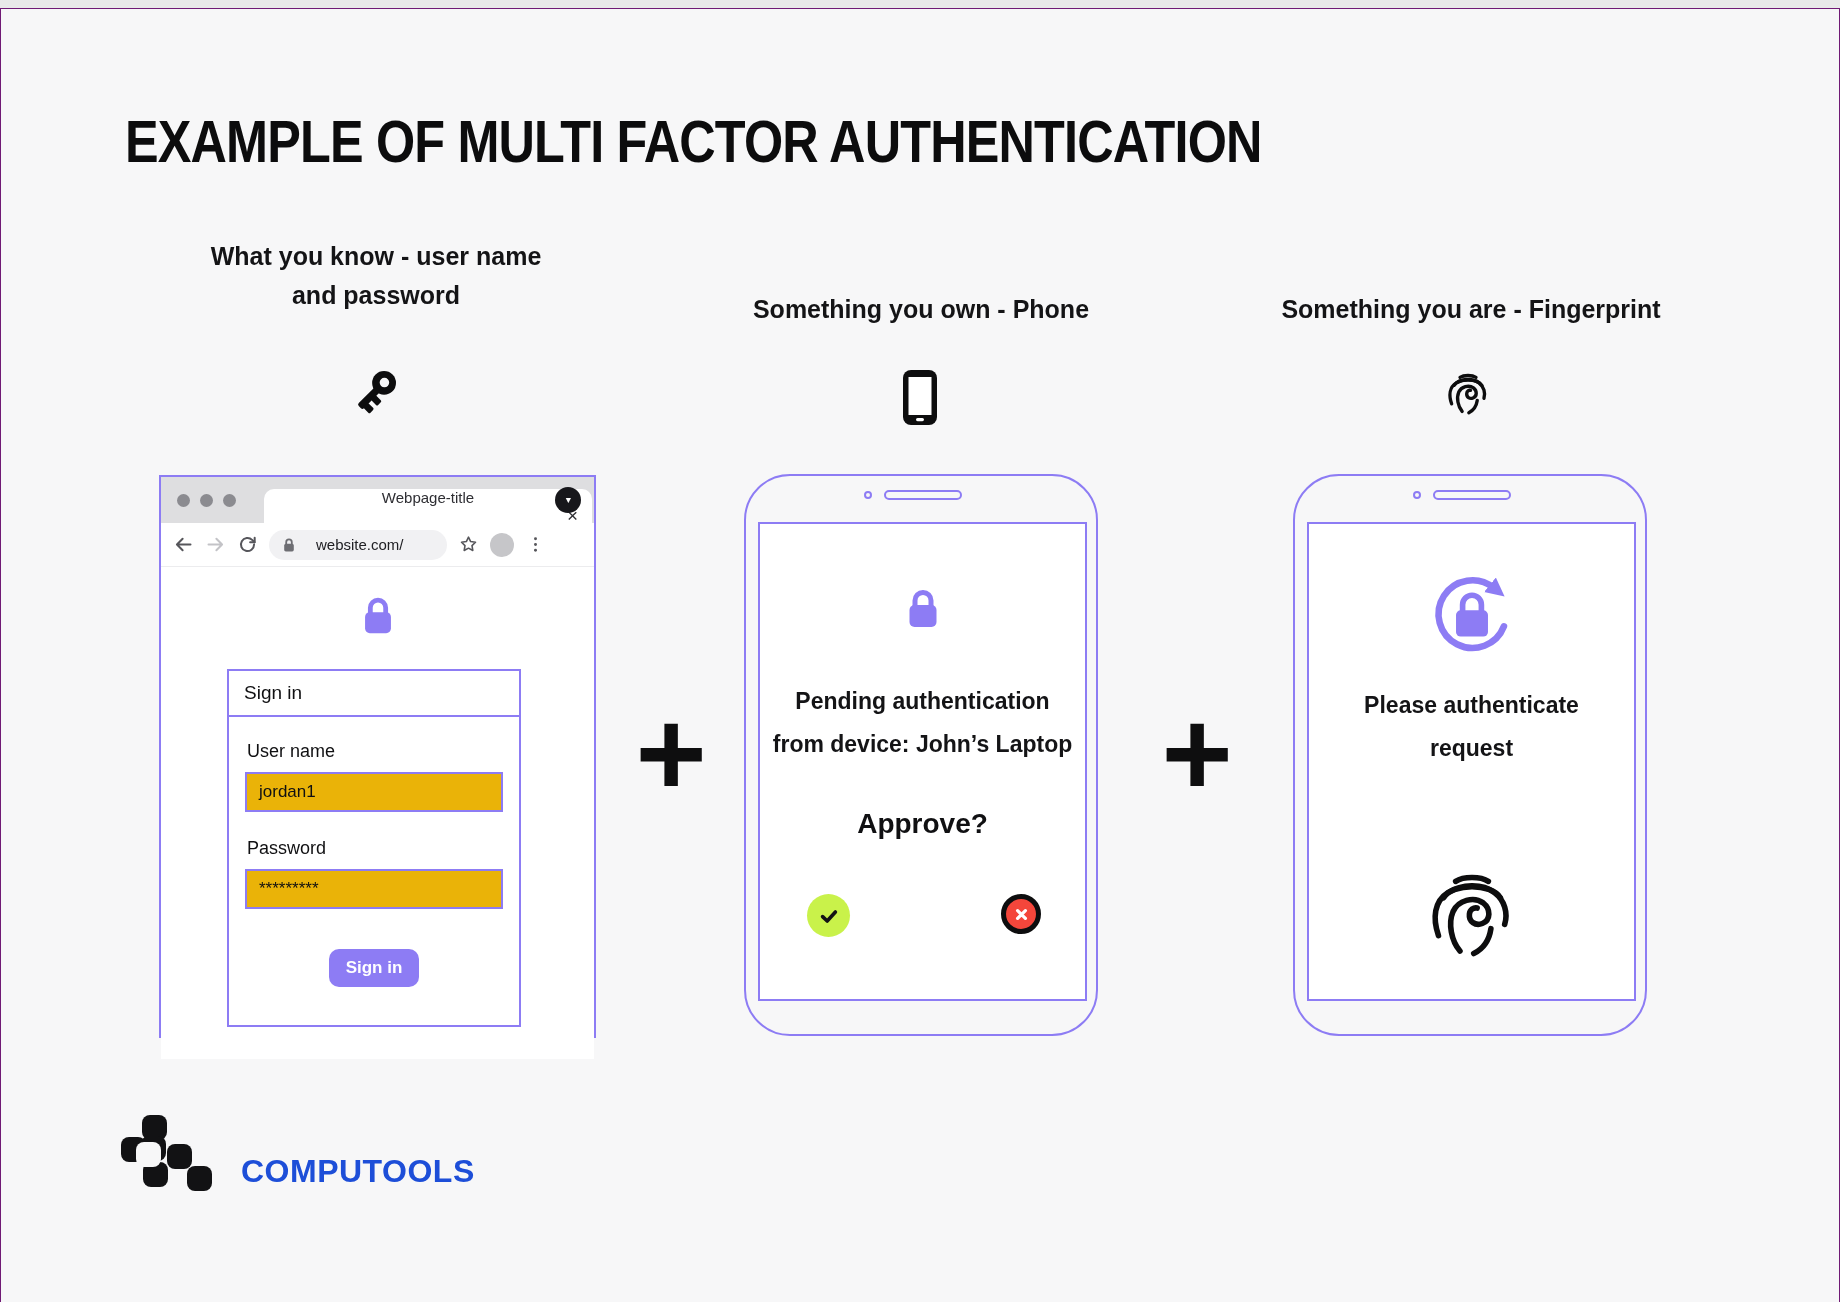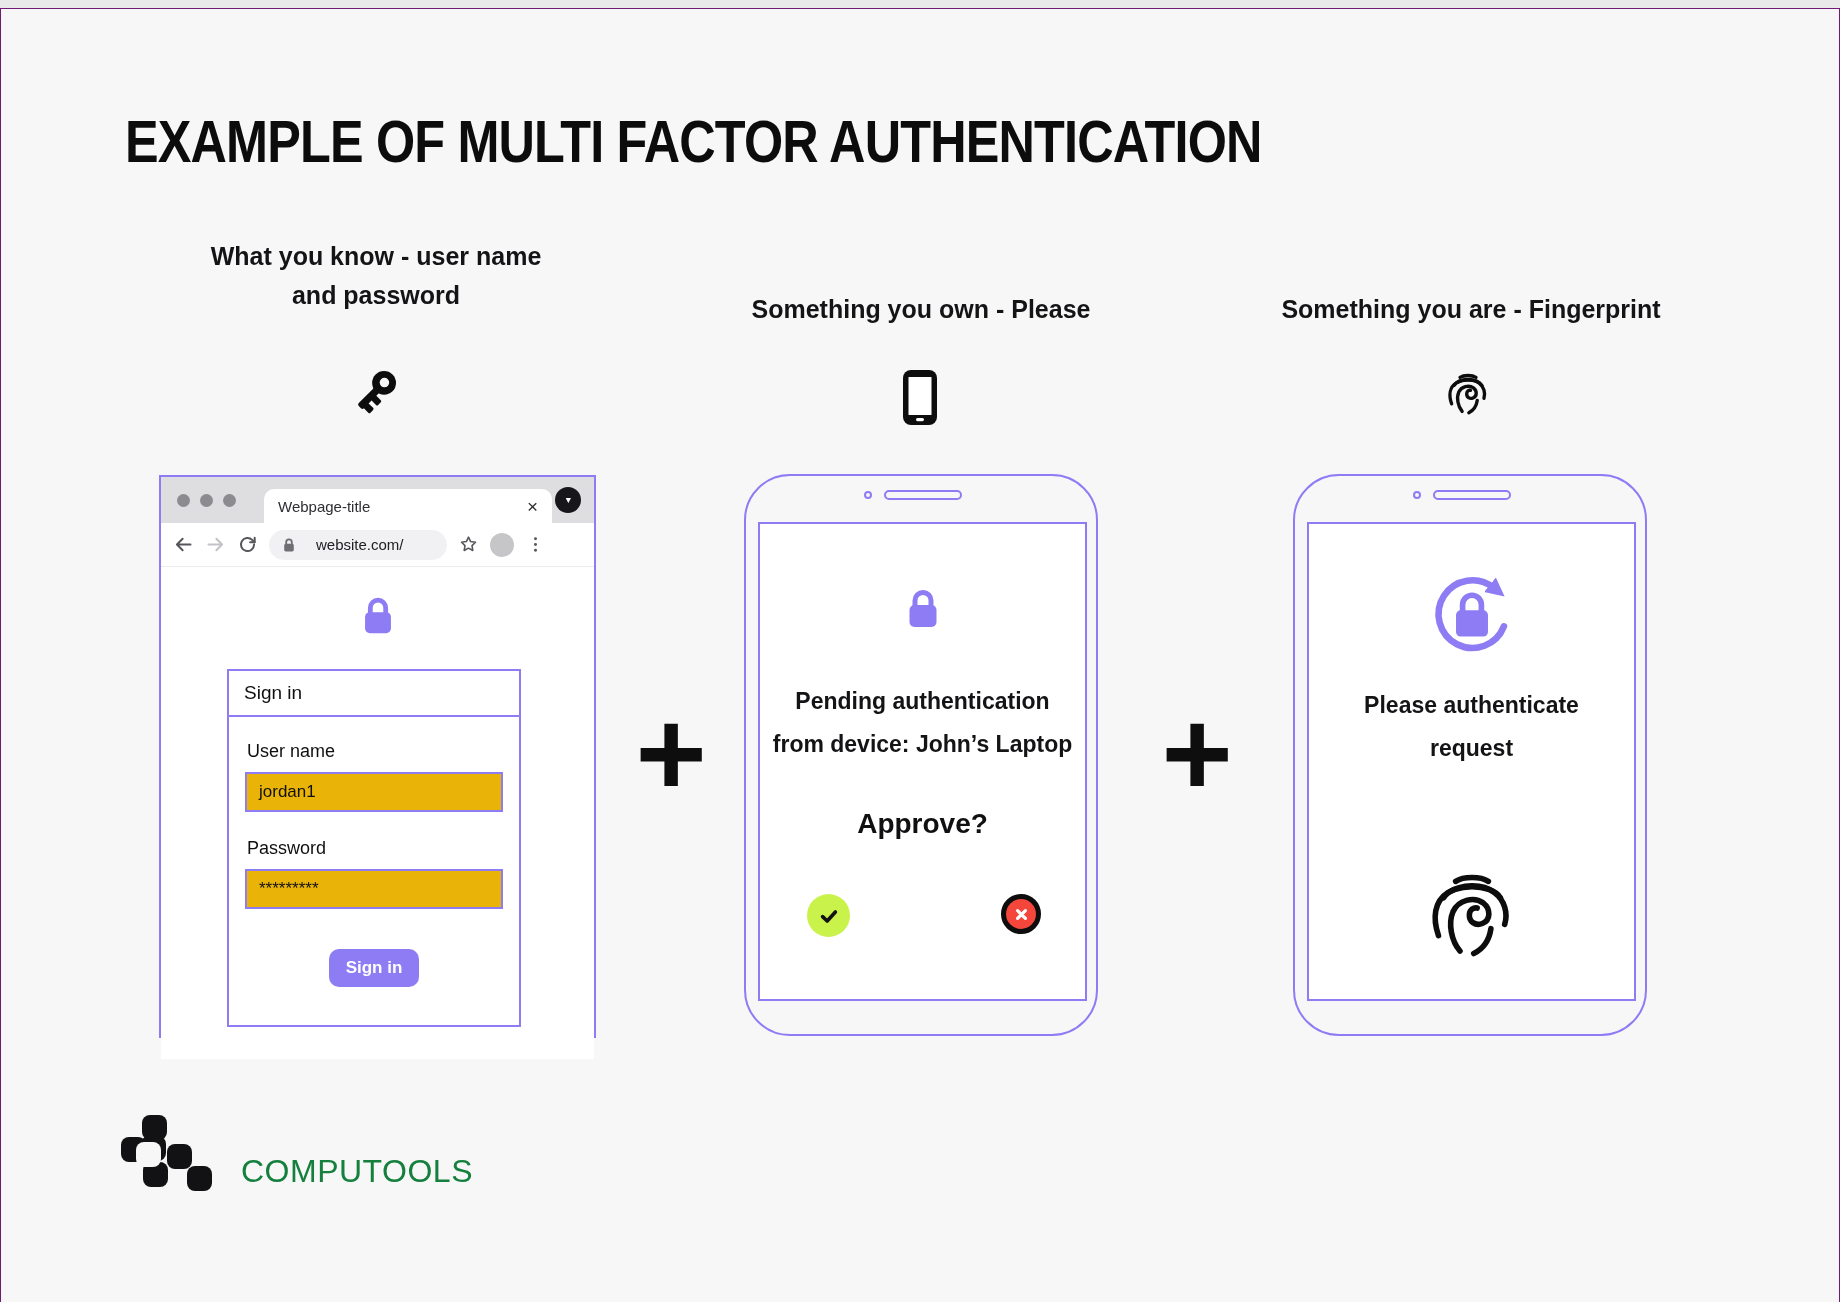--- a/index.html
+++ b/index.html
@@ -29,22 +29,22 @@
   .plus1{left:610px;} .plus2{left:1136px;}
   
   .browser{
     position:absolute;left:158px;top:466px;width:437px;height:563px;background:#fff;
     border:2px solid var(--purple,#8d7cf4);box-sizing:border-box;
   }
   .tabstrip{position:relative;height:46px;background:var(--chrome-gray,#dedee0);}
   .dot{position:absolute;top:17px;width:13px;height:13px;border-radius:50%;background:#8b8b90;}
   .dot1{left:16px;} .dot2{left:39px;} .dot3{left:62px;}
   .tab{
-    position:absolute;left:103px;top:12px;width:288px;height:34px;background:#fff;
-    border-radius:10px 10px 0 0;display:flex;align-items:center;padding:0 14px;box-sizing:border-box;
+    position:absolute;left:103px;top:12px;width:328px;height:34px;background:#fff;
+    border-radius:10px 10px 0 0;display:flex;align-items:center;padding:0 14px;box-sizing:border-box;flex-direction:column;
   }
   .tab-title{font-size:15px;color:#2e2e33;}
   .tab-close{margin-left:auto;font-size:19px;line-height:19px;color:#303034;cursor:default;}
   .tab-dd{
     position:absolute;right:13px;top:10px;width:26px;height:26px;border-radius:50%;
     background:#17171b;color:#fff;display:flex;align-items:center;justify-content:center;
     font-size:11px;line-height:11px;
   }
   .addressbar{
     position:relative;height:44px;background:#fff;display:flex;align-items:center;
@@ -108,34 +108,34 @@
   .logo{position:absolute;left:120px;top:1106px;display:flex;align-items:flex-end;gap:28px;}
   .logo-mark{position:relative;width:92px;height:77px;}
   .logo-mark span{position:absolute;background:#121214;border-radius:8px;width:25px;height:25px;}
   .lm-top{left:21px;top:0;}
   .lm-left{left:0;top:22px;}
   .lm-center{left:20px;top:21px;width:27px;height:27px;}
   .lm-right{left:46px;top:29px;}
   .lm-bottom{left:22px;top:47px;}
   .lm-bottom-right{left:66px;top:51px;}
   .lm-notch{position:absolute;left:15px;top:27px;width:20px;height:20px;border-radius:50%;background:#f7f7f8 !important;}
-  .wordmark{font-size:32px;font-weight:400;letter-spacing:.5px;color:#15803d;padding-bottom:2px;white-space:nowrap;}
+  .wordmark{font-size:32px;font-weight:700;letter-spacing:.5px;color:#1d4ed8;padding-bottom:2px;white-space:nowrap;}
 </style>
 </head>
 <body>
 
 <div class="canvas">
 
   <div class="title">EXAMPLE OF MULTI FACTOR AUTHENTICATION</div>
 
   <div class="col-heading h-know">
     <span>What you know - user name</span>
     <span>and password</span>
   </div>
-  <div class="col-heading h-own">Something you own - Please</div>
+  <div class="col-heading h-own">Something you own - Phone</div>
   <div class="col-heading h-are">Something you are - Fingerprint</div>
 
   <svg class="key-icon" viewBox="0 0 54 54">
     <g transform="rotate(-45 27 27)">
       <rect x="5" y="23.5" width="26" height="7" rx="2" fill="#0d0d0e"></rect>
       <rect x="7" y="29" width="6.5" height="9" rx="1.5" fill="#0d0d0e"></rect>
       <rect x="17.5" y="29" width="6.5" height="9" rx="1.5" fill="#0d0d0e"></rect>
       <circle cx="38" cy="27" r="11.5" fill="#0d0d0e"></circle>
       <circle cx="38.5" cy="27" r="4.6" fill="#f7f7f8"></circle>
     </g>

